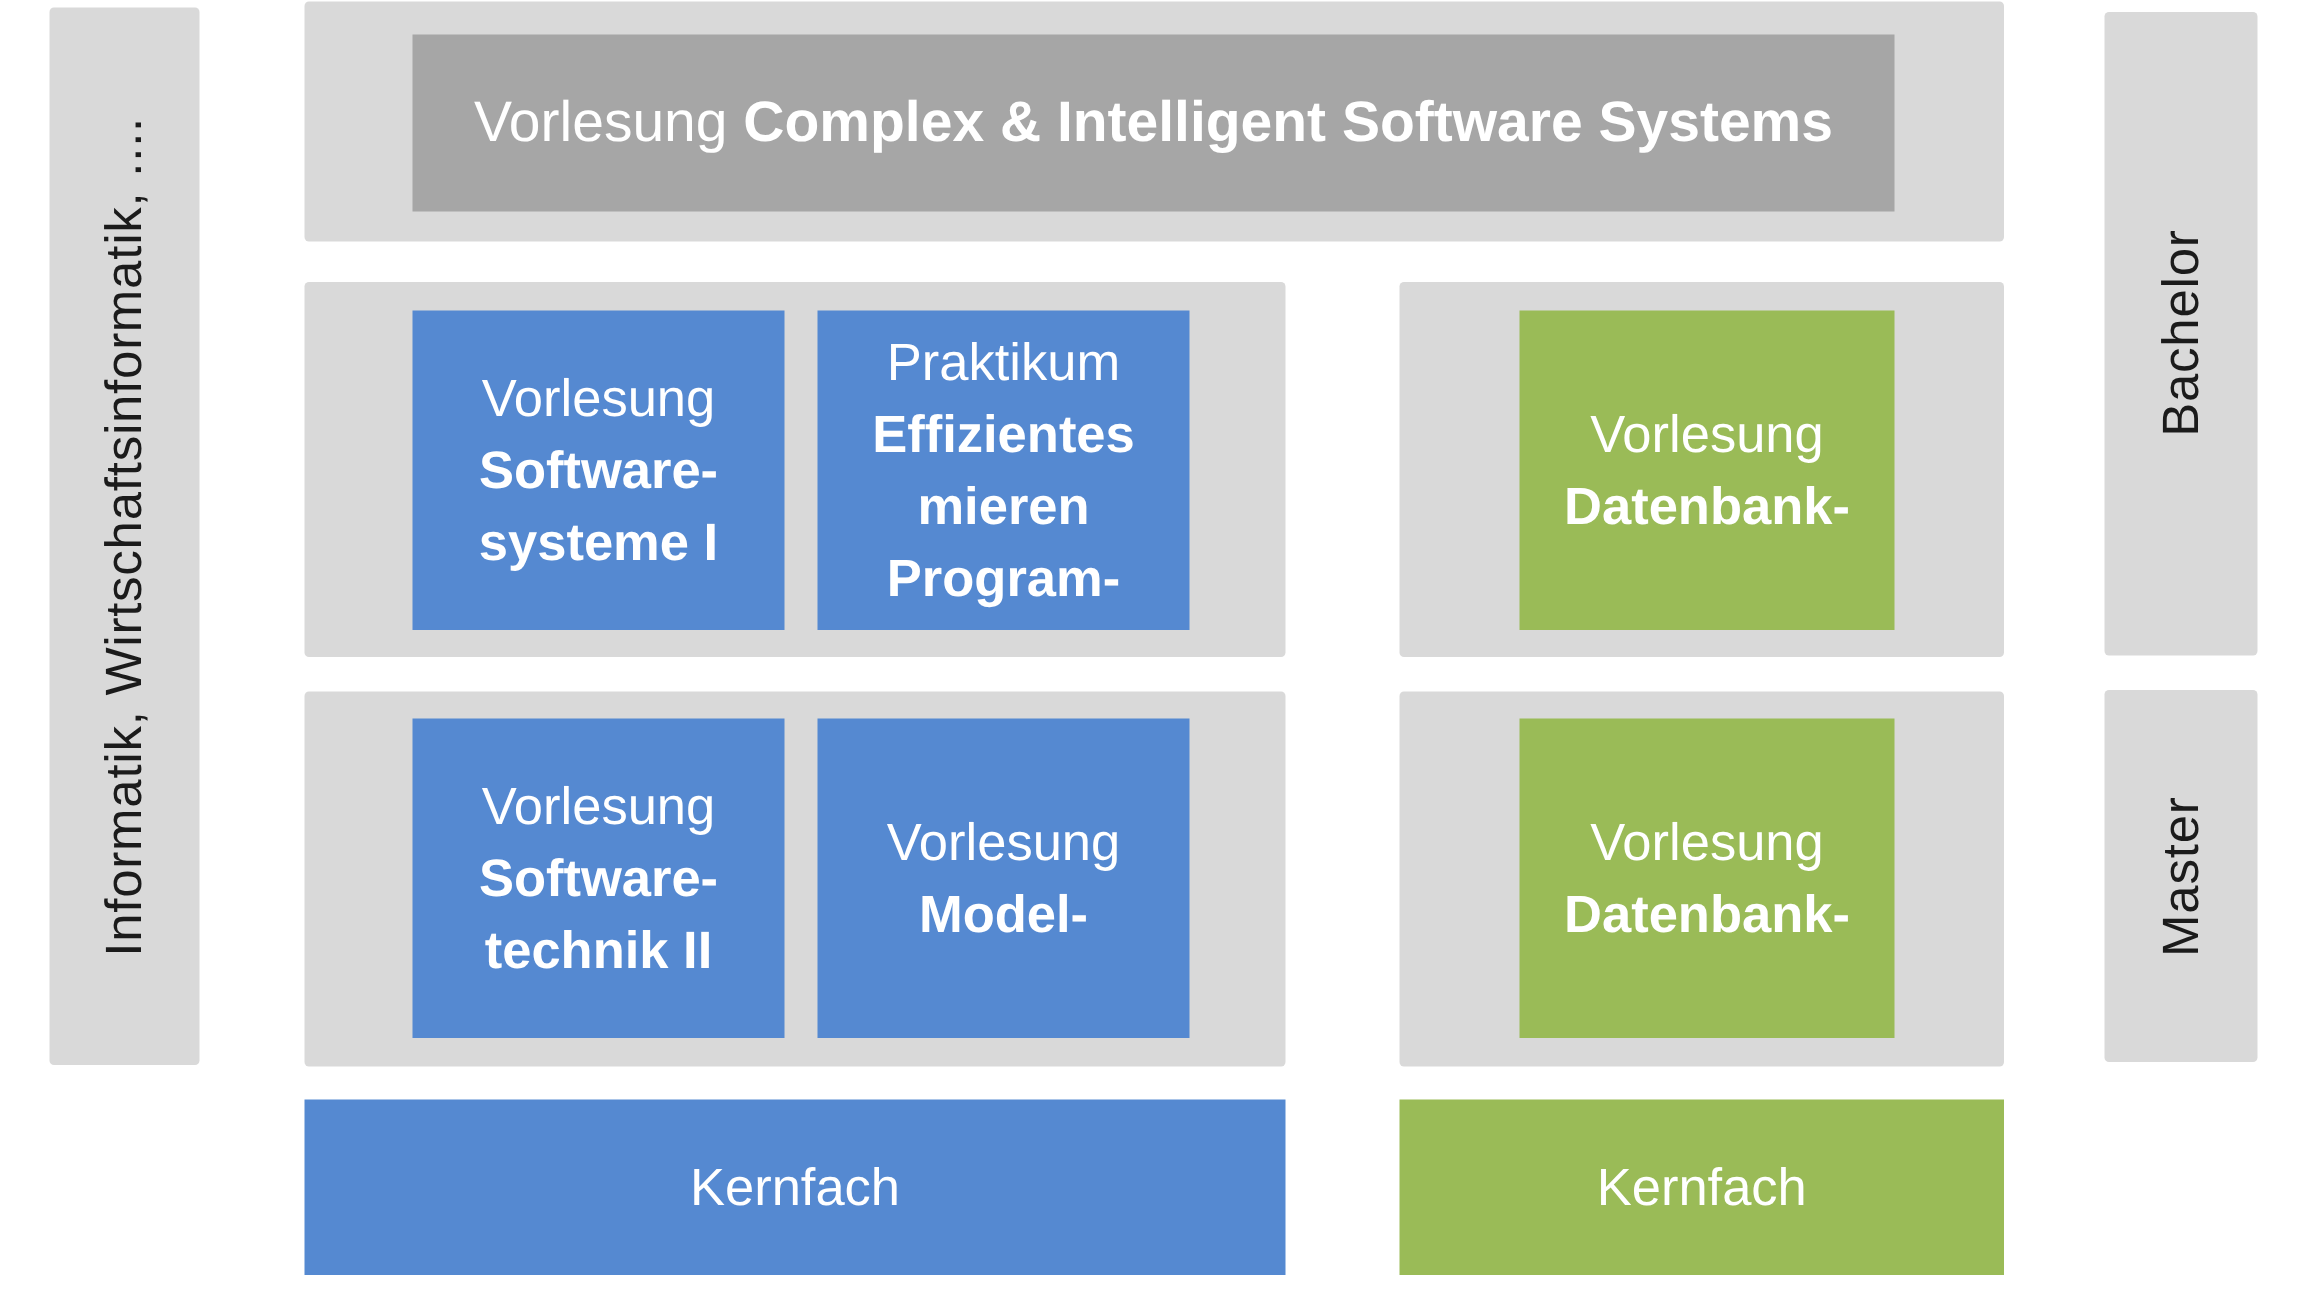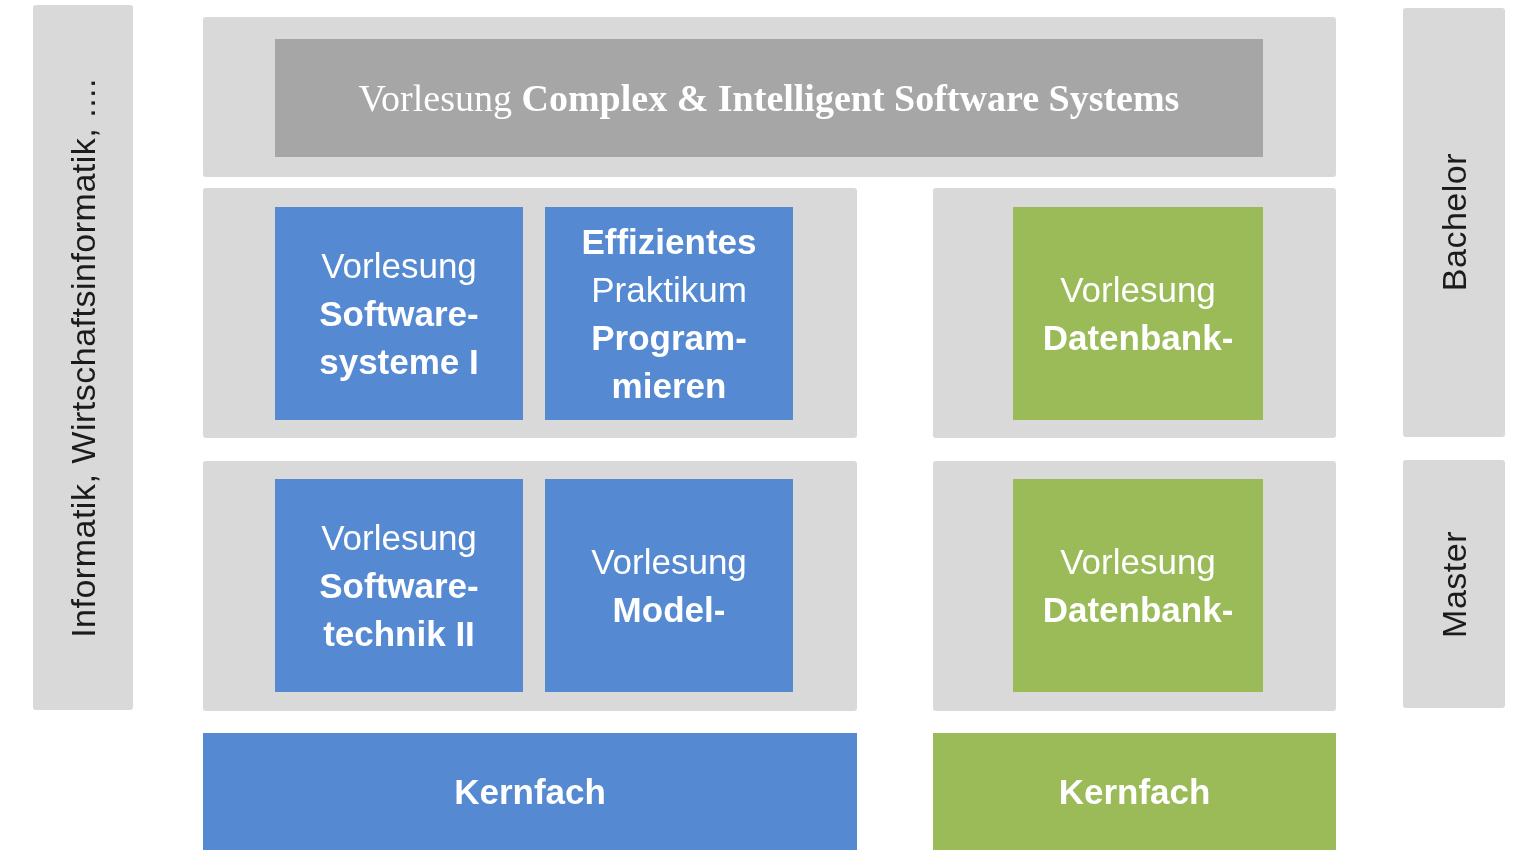--- a/index.html
+++ b/index.html
@@ -29,21 +29,21 @@
     font-size: 34px;
     color: var(--black, #1B1B1B);
     letter-spacing: 0.5px;
     white-space: nowrap;
   }
 
   .pos-left-sidebar     { left: 33px;   top: 5px;   width: 100px; height: 705px; }
   .pos-bachelor         { left: 1403px; top: 8px;   width: 102px; height: 429px; }
   .pos-master           { left: 1403px; top: 460px; width: 102px; height: 248px; }
 
-  .pos-top-container    { left: 203px; top: 17px;   width: 1133px; height: 160px; font-family: Liberation Serif, serif; }
+  .pos-top-container    { left: 203px; top: 1px;   width: 1133px; height: 160px; }
   .pos-row1-left        { left: 203px; top: 188px; width: 654px;  height: 250px; }
   .pos-row1-right       { left: 933px; top: 188px; width: 403px;  height: 250px; }
   .pos-row2-left        { left: 203px; top: 461px; width: 654px;  height: 250px; }
   .pos-row2-right       { left: 933px; top: 461px; width: 403px;  height: 250px; }
 
   .header-box {
     position: absolute; left: 72px; top: 22px; width: 988px; height: 118px;
     background: var(--dark-gray, #A6A6A6);
     display: flex; align-items: center; justify-content: center;
     color: #ffffff; font-size: 38px; text-align: center;
@@ -66,21 +66,21 @@
   .pos-box-g { left: 80px;  top: 19px; width: 250px; height: 213px; }
   .pos-box-a2 { left: 72px;  top: 18px; width: 248px; height: 213px; }
   .pos-box-b2 { left: 342px; top: 18px; width: 248px; height: 213px; }
   .pos-box-g2 { left: 80px;  top: 18px; width: 250px; height: 213px; }
 
   .kernfach {
     position: absolute;
     display: flex; flex-direction: column; align-items: center; justify-content: center;
     color: #ffffff; text-align: center;
   }
-  .kernfach .line { font-size: 35px; line-height: 46px; font-weight: 700; }
+  .kernfach .line { font-size: 35px; line-height: 46px; font-weight: 400; }
   .kernfach .line.bold { font-weight: 700; }
   .kernfach.blue  { background: var(--blue, #5589D1); }
   .kernfach.green { background: var(--green, #9ABB57); }
   .pos-kern-sw { left: 203px; top: 733px; width: 654px; height: 117px; }
   .pos-kern-db { left: 933px; top: 733px; width: 403px; height: 117px; }
 </style>
 </head>
 <body>
 
 <div class="canvas">
@@ -95,24 +95,24 @@
     </div>
   </div>
 
   <div class="container pos-row1-left">
     <div class="course blue pos-box-a">
       <div class="line reg">Vorlesung</div>
       <div class="line">Software-</div>
       <div class="line">systeme I</div>
     </div>
     <div class="course blue pos-box-b">
+      <div class="line reg">Praktikum</div>
       <div class="line">Effizientes</div>
-      <div class="line reg">Praktikum</div>
+      <div class="line">mieren</div>
       <div class="line">Program-</div>
-      <div class="line">mieren</div>
     </div>
   </div>
 
   <div class="container pos-row1-right">
     <div class="course green pos-box-g">
       <div class="line reg">Vorlesung</div>
       <div class="line">Datenbank-</div>
     </div>
   </div>
 

